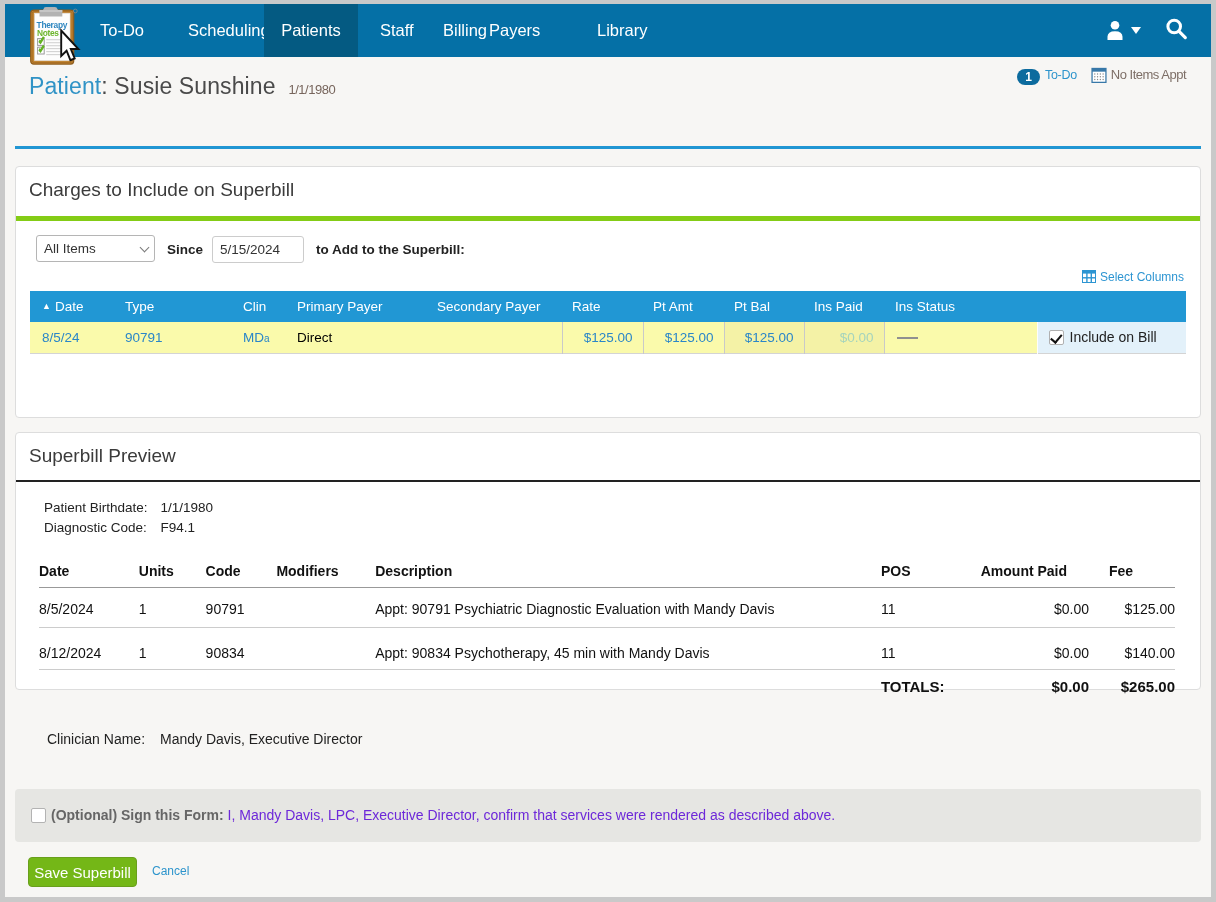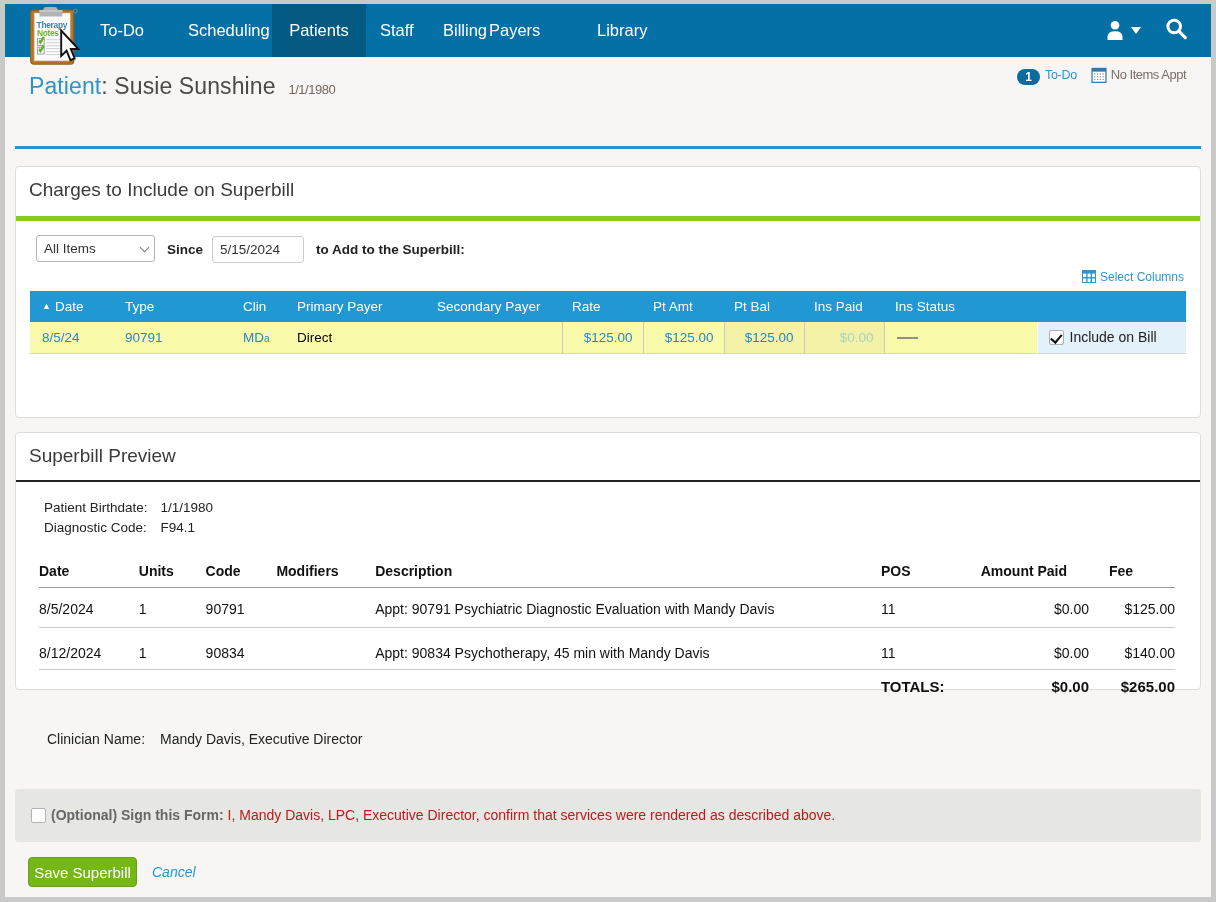--- a/index.html
+++ b/index.html
@@ -68,30 +68,30 @@
 #ptable tr.pr1 td { padding:13px 0 10px 0; }
 #ptable tr.pr2 td { padding:17px 0 8px 0; }
 #ptable .money { text-align:right; }
 #ptable tr.tot td { border-bottom:none; font-weight:bold; padding:8px 0 0 0; font-size:15px; }
 #clin { position:absolute; left:31px; top:298px; font-size:14px; color:#222; }
 #clin .v { margin-left:15px; }
 
 #signbar { position:absolute; left:10px; top:785px; width:1186px; height:53px; background:#e6e6e3; border-radius:4px; font-size:14px; line-height:53px; white-space:nowrap; }
 #signbar input { -webkit-appearance:none; appearance:none; width:15px; height:15px; background:#fff; border:1px solid #b3b3b3; border-radius:2px; margin:0 5px 0 16px; vertical-align:-3px; }
 #signbar b { color:#666; }
-#signbar .rest { color:#b91c1c;text-align:right; }
+#signbar .rest { color:#6d28d9;text-align:right; }
 
 #save { position:absolute; left:23px; top:853px; width:109px; height:30px; background:#74b717; border:1px solid #699f1c; border-radius:4px; color:#fff; font-size:15px; font-family:"Liberation Sans",sans-serif; }
-#cancel { position:absolute; left:147px; top:860px; color:#2d94cc; font-size:14px; text-decoration:none;font-style:italic; }
+#cancel { position:absolute; left:147px; top:860px; color:#2d94cc; font-size:12px; text-decoration:none; }
 </style></head><body>
 <div id="win">
   <div id="nav">
     <div class="item" style="left:95px;">To-Do</div>
     <div class="item" style="left:183px;">Scheduling</div>
-    <div class="item active" style="left:267px; width:94px;">Patients</div>
+    <div class="item active" style="left:259px; width:94px;">Patients</div>
     <div class="item" style="left:375px;">Staff</div>
     <div class="item" style="left:438px;">Billing</div>
     <div class="item" style="left:484px;">Payers</div>
     <div class="item" style="left:592px;">Library</div>
     <svg style="position:absolute; left:1102px; top:17px;" width="16" height="19" viewBox="0 0 16 19">
       <circle cx="8" cy="4.3" r="4.3" fill="#fff"></circle>
       <path d="M0.5 19 L0.5 15.8 Q0.5 10.2 8 10.2 Q15.5 10.2 15.5 15.8 L15.5 19 Z" fill="#fff"></path>
     </svg>
     <svg style="position:absolute; left:1126px; top:22.5px;" width="10" height="7" viewBox="0 0 10 7">
       <path d="M0 0 L10 0 L5 7 Z" fill="#fff"></path>

